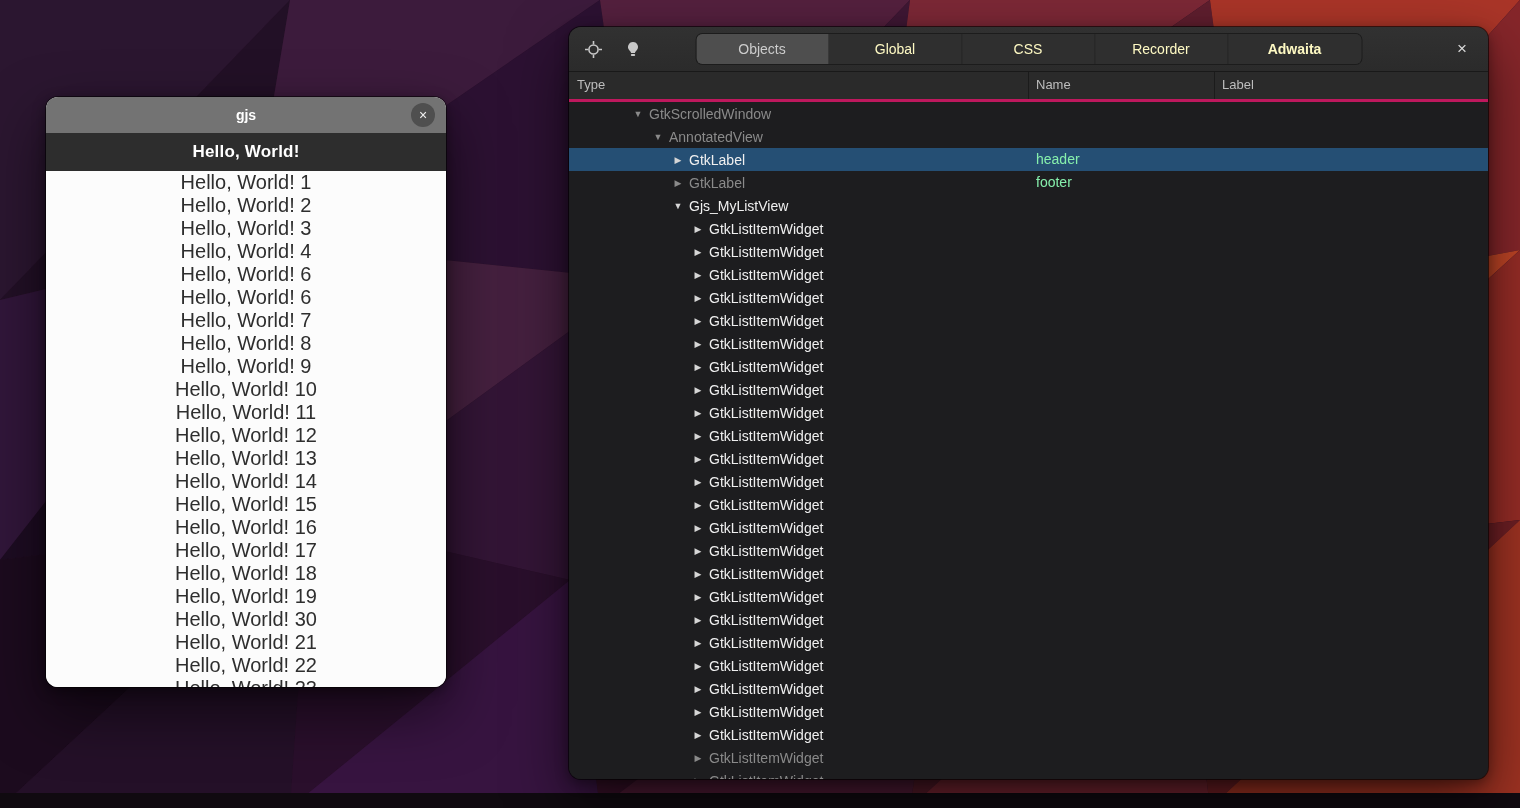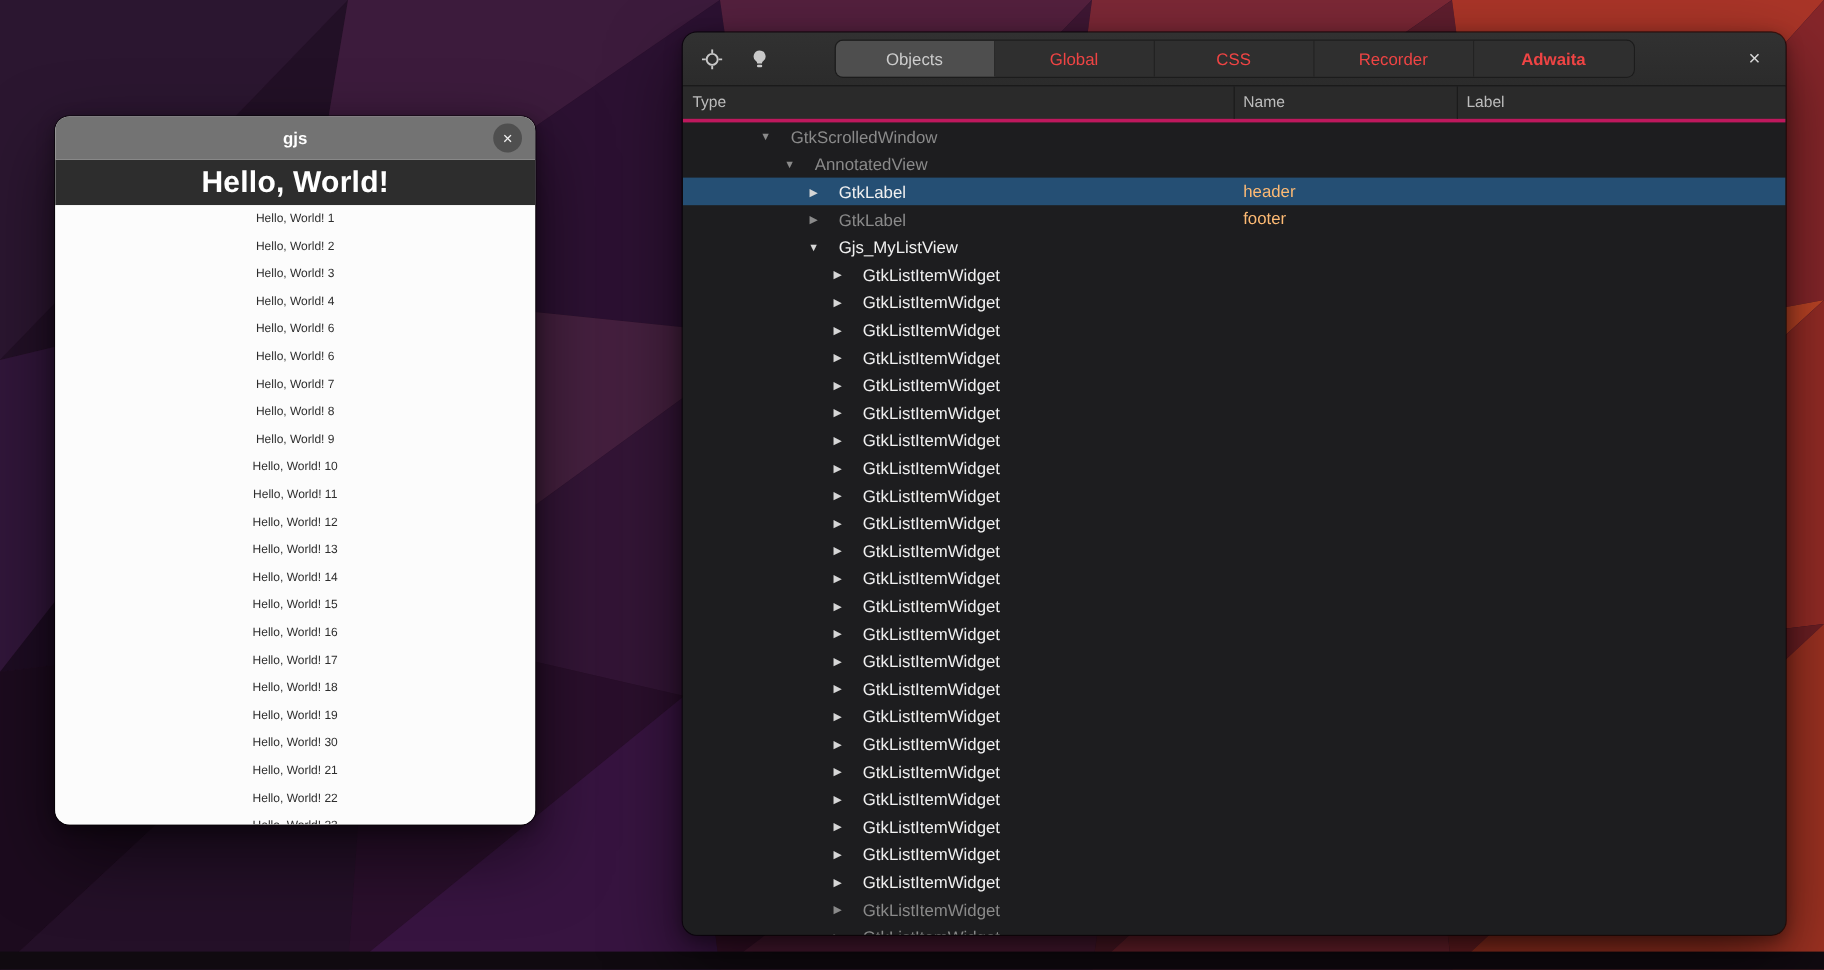--- a/index.html
+++ b/index.html
@@ -25,27 +25,27 @@
   .circle-btn {
     position:absolute; right:11px; top:6px; width:24px; height:24px;
     border:none; border-radius:50%; background:#4f4f4f; color:#f2f2f2;
     font-size:14px; line-height:24px; text-align:center; padding:0; cursor:pointer;
     display:flex; align-items:center; justify-content:center;
     font-family:"Liberation Sans", sans-serif;
   }
   .app-biglabel {
     flex:none; height:38px; background:#2d2d2d; color:#ffffff;
     display:flex; align-items:center; justify-content:center;
-    font-size:25px; font-weight:700; letter-spacing:.2px;
+    font-size:17px; font-weight:700; letter-spacing:.2px;
   }
   .app-list {
     flex:1; background:#fcfcfc; overflow:hidden;
     display:flex; flex-direction:column; align-items:center;
   }
-  .hello-item { height:23px; line-height:23px; font-size:10px; color:#2e2e2e; flex:none; }
+  .hello-item { height:23px; line-height:23px; font-size:20px; color:#2e2e2e; flex:none; }
 
   
   .inspector {
     position:absolute; left:569px; top:27px; width:919px; height:752px;
     border-radius:12px; overflow:hidden; display:flex; flex-direction:column;
     background:#1d1d1f;
     box-shadow:0 0 0 1px rgba(0,0,0,.6), 0 24px 60px rgba(0,0,0,.55), 0 4px 14px rgba(0,0,0,.4);
   }
   .insp-header {
     flex:none; height:44px; background:linear-gradient(#313131,#2b2b2b);
@@ -55,21 +55,21 @@
     width:32px; height:32px; margin-left:8px; flex:none; color:#c8c8c8;
     display:flex; align-items:center; justify-content:center; border-radius:6px; cursor:pointer;
   }
   .tab-group {
     position:absolute; left:50%; top:50%; transform:translate(-50%,-50%);
     display:flex; height:30px; border-radius:6px; overflow:hidden;
     box-shadow:0 0 0 1px #1c1c1c;
   }
   .tab {
     width:133px; height:30px; border:none; border-right:1px solid #222222;
-    background:#2f2f2f; color:#ef4444; font-size:14px; padding:0; cursor:pointer;
+    background:#2f2f2f; color:#fef9c3; font-size:14px; padding:0; cursor:pointer;
     font-family:"Liberation Sans", sans-serif;
   }
   .tab:last-child { border-right:none;font-weight:bold; }
   .tab.active { background:#4e4e4e; color:#cccccc; }
   .insp-close {
     position:absolute; right:12px; top:8px; width:28px; height:28px;
     border:none; border-radius:50%; background:transparent; color:#d8d8d8;
     font-size:17px; padding:0; cursor:pointer;
     display:flex; align-items:center; justify-content:center;
     font-family:"Liberation Sans", sans-serif;
@@ -86,22 +86,22 @@
   .vsep-1 { left:459px; } .vsep-2 { left:645px; }
 
   .tree { flex:1; background:#1d1d1f; overflow:hidden; font-size:14px; }
   .row {
     height:23px; display:flex; align-items:center; position:relative;
     color:#f0f0f0; cursor:pointer;
   }
   .row.selected { background:#254f74; }
   .indent { flex:none; height:1px; }
   .expander { flex:none; width:14px; text-align:center; font-size:9px; color:#d6d6d6; }
-  .cell-type { margin-left:14px; white-space:nowrap; }
-  .cell-name, .cell-label { position:absolute; top:0; line-height:23px; color:#fdba74; white-space:nowrap; }
+  .cell-type { margin-left:4px; white-space:nowrap; }
+  .cell-name, .cell-label { position:absolute; top:0; line-height:23px; color:#86efac; white-space:nowrap; }
   .cell-name { left:467px; }
   .row.dim .cell-type, .row.dim .expander { color:#8a8a8a; }
 </style>
 </head>
 <body>
 
 <div class="desktop">
   <svg viewBox="0 0 1520 808" preserveAspectRatio="none">
     <rect x="0" y="0" width="1520" height="808" fill="#2a1228"></rect>
     <polygon points="0,0 290,0 0,300" fill="#2b1630"></polygon>

